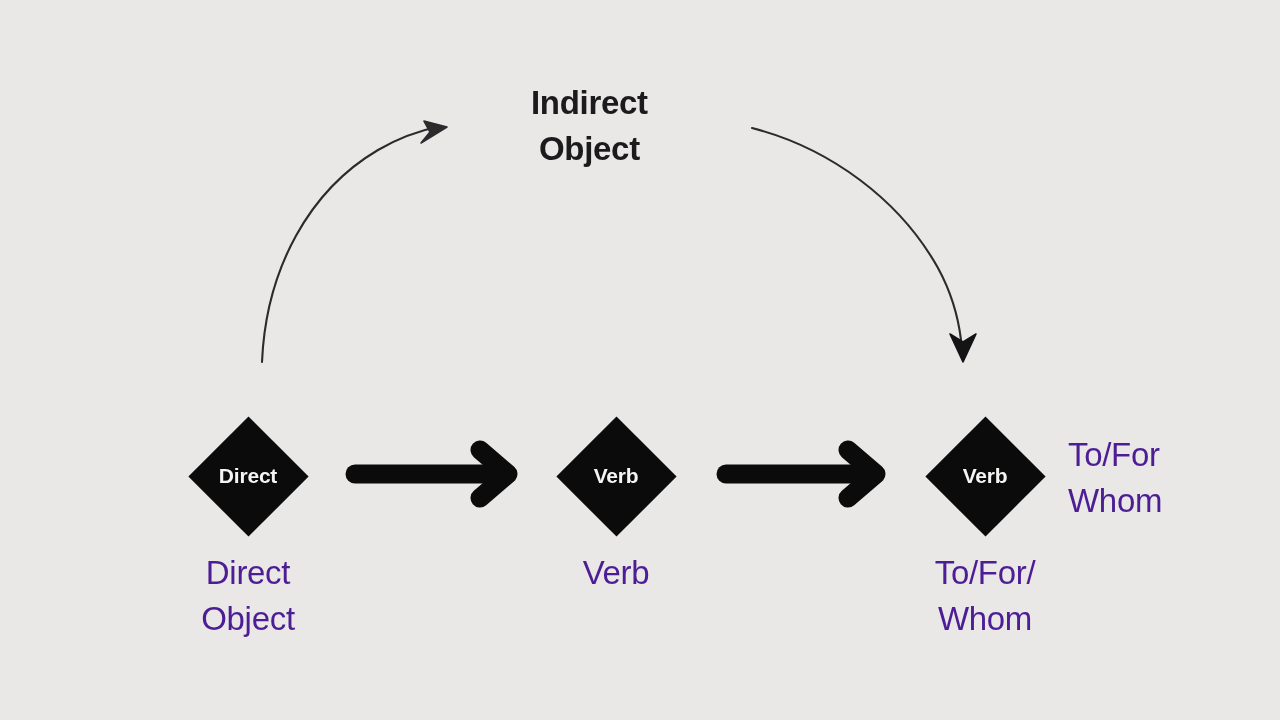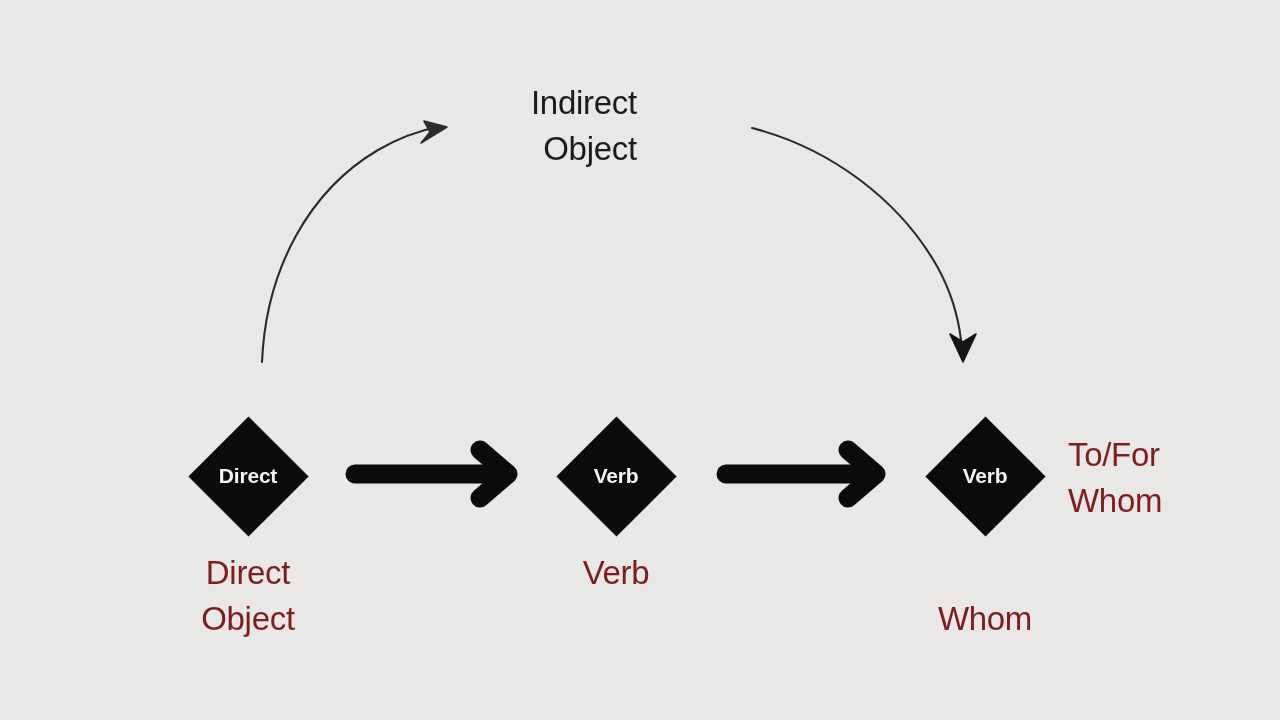--- a/index.html
+++ b/index.html
@@ -50,41 +50,41 @@
     font-weight: bold;
     font-size: 21px;
     letter-spacing: -0.2px;
     white-space: nowrap;
     text-shadow: 0 0 1px rgba(0,0,0,0.6);
   }
 
   
   .caption {
     position: absolute;
-    color: #7f1d1d;
+    color: #4c1d95;
     font-size: 33px;
     line-height: 46px;
     font-weight: 400;
     letter-spacing: -0.3px;
     text-align: center;
     white-space: pre;
   }
   .caption.left-align {
     text-align: left;
   }
 
   
   .heading {
     position: absolute;
     color: #1b1b1d;
     font-size: 33px;
     line-height: 46px;
-    font-weight: 400;
+    font-weight: 700;
     letter-spacing: -0.3px;
-    text-align: right;
+    text-align: center;
     white-space: pre;
   }
 </style>
 </head>
 <body>
 
 <div id="stage">
 
   <svg id="vector-layer" viewBox="0 0 1280 720">
 
@@ -120,17 +120,17 @@
   <div class="node" style="left:556px; top:416px;">
     <div class="diamond-shape"></div>
     <div class="node-label">Verb</div>
   </div>
   <div class="caption" style="left:516px; top:550px; width:200px;"><span>Verb</span></div>
 
   <div class="node" style="left:925px; top:416px;">
     <div class="diamond-shape"></div>
     <div class="node-label">Verb</div>
   </div>
-  <div class="caption" style="left:875px; top:550px; width:220px;"><br><span>Whom</span></div>
+  <div class="caption" style="left:875px; top:550px; width:220px;"><span>To/For/</span><br><span>Whom</span></div>
 
   <div class="caption left-align" style="left:1068px; top:432px; width:190px;"><span>To/For</span><br><span>Whom</span></div>
 
 </div>
 
 </body></html>

